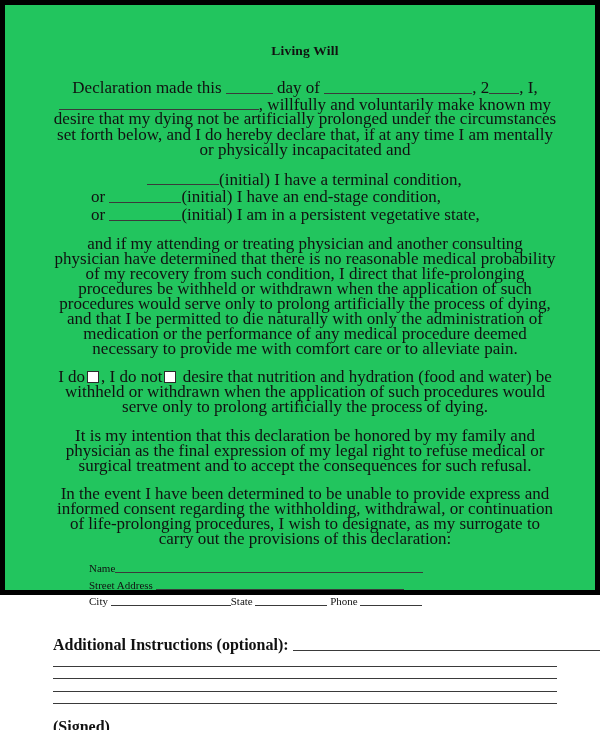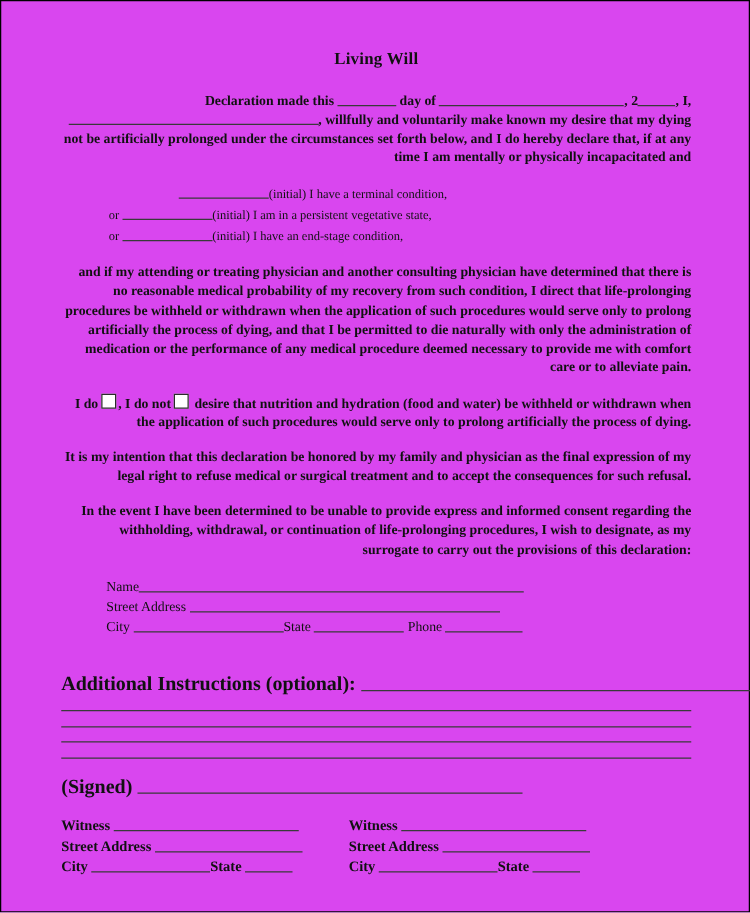--- a/index.html
+++ b/index.html
@@ -11,47 +11,46 @@
     width: 600px;
     height: 730px;
     font-family: "Liberation Serif", "DejaVu Serif", serif;
     color: #111111;
     overflow: hidden;
   }
   .page {
     position: relative;
     box-sizing: border-box;
     width: 600px;
-    height: 730px;
-    background: #d946ef;
-    border: 1px solid #000000;
+    height: 595px;
+    background: #22c55e;
+    border: 5px solid #000000;
     padding: 0;
   }
   .inner {
     position: absolute;
     left: 48px;
     top: 0;
     width: 504px;
   }
   .doc-title {
     text-align: center;
     font-weight: bold;
     font-size: 13.5px;
     letter-spacing: 0.2px;
     margin: 0;
     padding-top: 38px;
     padding-bottom: 0;
   }
   p.para {
-    font-size: 11px;
+    font-size: 17px;
     line-height: 15.1px;
-    text-align: right;
+    text-align: center;
     margin: 0;
     padding: 0;
-    font-weight: bold;
   }
   .gap-title { height: 19px; }
   .gap-para  { height: 13px; }
   .gap-block { height: 14px; }
 
   
   .ul {
     display: inline-block;
     border-bottom: 1px solid #3a3a3a;
     vertical-align: baseline;
@@ -59,21 +58,21 @@
     margin-bottom: -1px;
   }
   .w-xs   { width: 30px; }
   .w-sm   { width: 47px; }
   .w-md   { width: 72px; }
   .w-xl   { width: 148px; }
   .w-2xl  { width: 200px; }
 
   
   .initials {
-    font-size: 10px;
+    font-size: 17px;
     line-height: 17px;
     padding-left: 38px;
   }
   .initials .row { white-space: nowrap; }
   .initials .orpad { display: inline-block; width: 18px; }
 
   
   .cbox {
     display: inline-block;
     width: 10px;
@@ -132,25 +131,25 @@
     </p>
 
     <div class="gap-para"></div>
 
     <div class="initials">
       <div class="row">
         <span class="initials orpad"></span><span class="ul w-md"></span><span>(initial) I have a terminal condition,</span>
       </div>
       <div class="row">
         <span>or</span>
-        <span class="ul w-md"></span><span>(initial) I am in a persistent vegetative state,</span>
+        <span class="ul w-md"></span><span>(initial) I have an end-stage condition,</span>
       </div>
       <div class="row">
         <span>or</span>
-        <span class="ul w-md"></span><span>(initial) I have an end-stage condition,</span>
+        <span class="ul w-md"></span><span>(initial) I am in a persistent vegetative state,</span>
       </div>
     </div>
 
     <div class="gap-para"></div>
 
     <p class="para">and if my attending or treating physician and another consulting physician have determined that there is no reasonable medical probability of my recovery from such condition, I direct that life-prolonging procedures be withheld or withdrawn when the application of such procedures would serve only to prolong artificially the process of dying, and that I be permitted to die naturally with only the administration of medication or the performance of any medical procedure deemed necessary to provide me with comfort care or to alleviate pain.</p>
 
     <div class="gap-para"></div>
 
     <p class="para">

